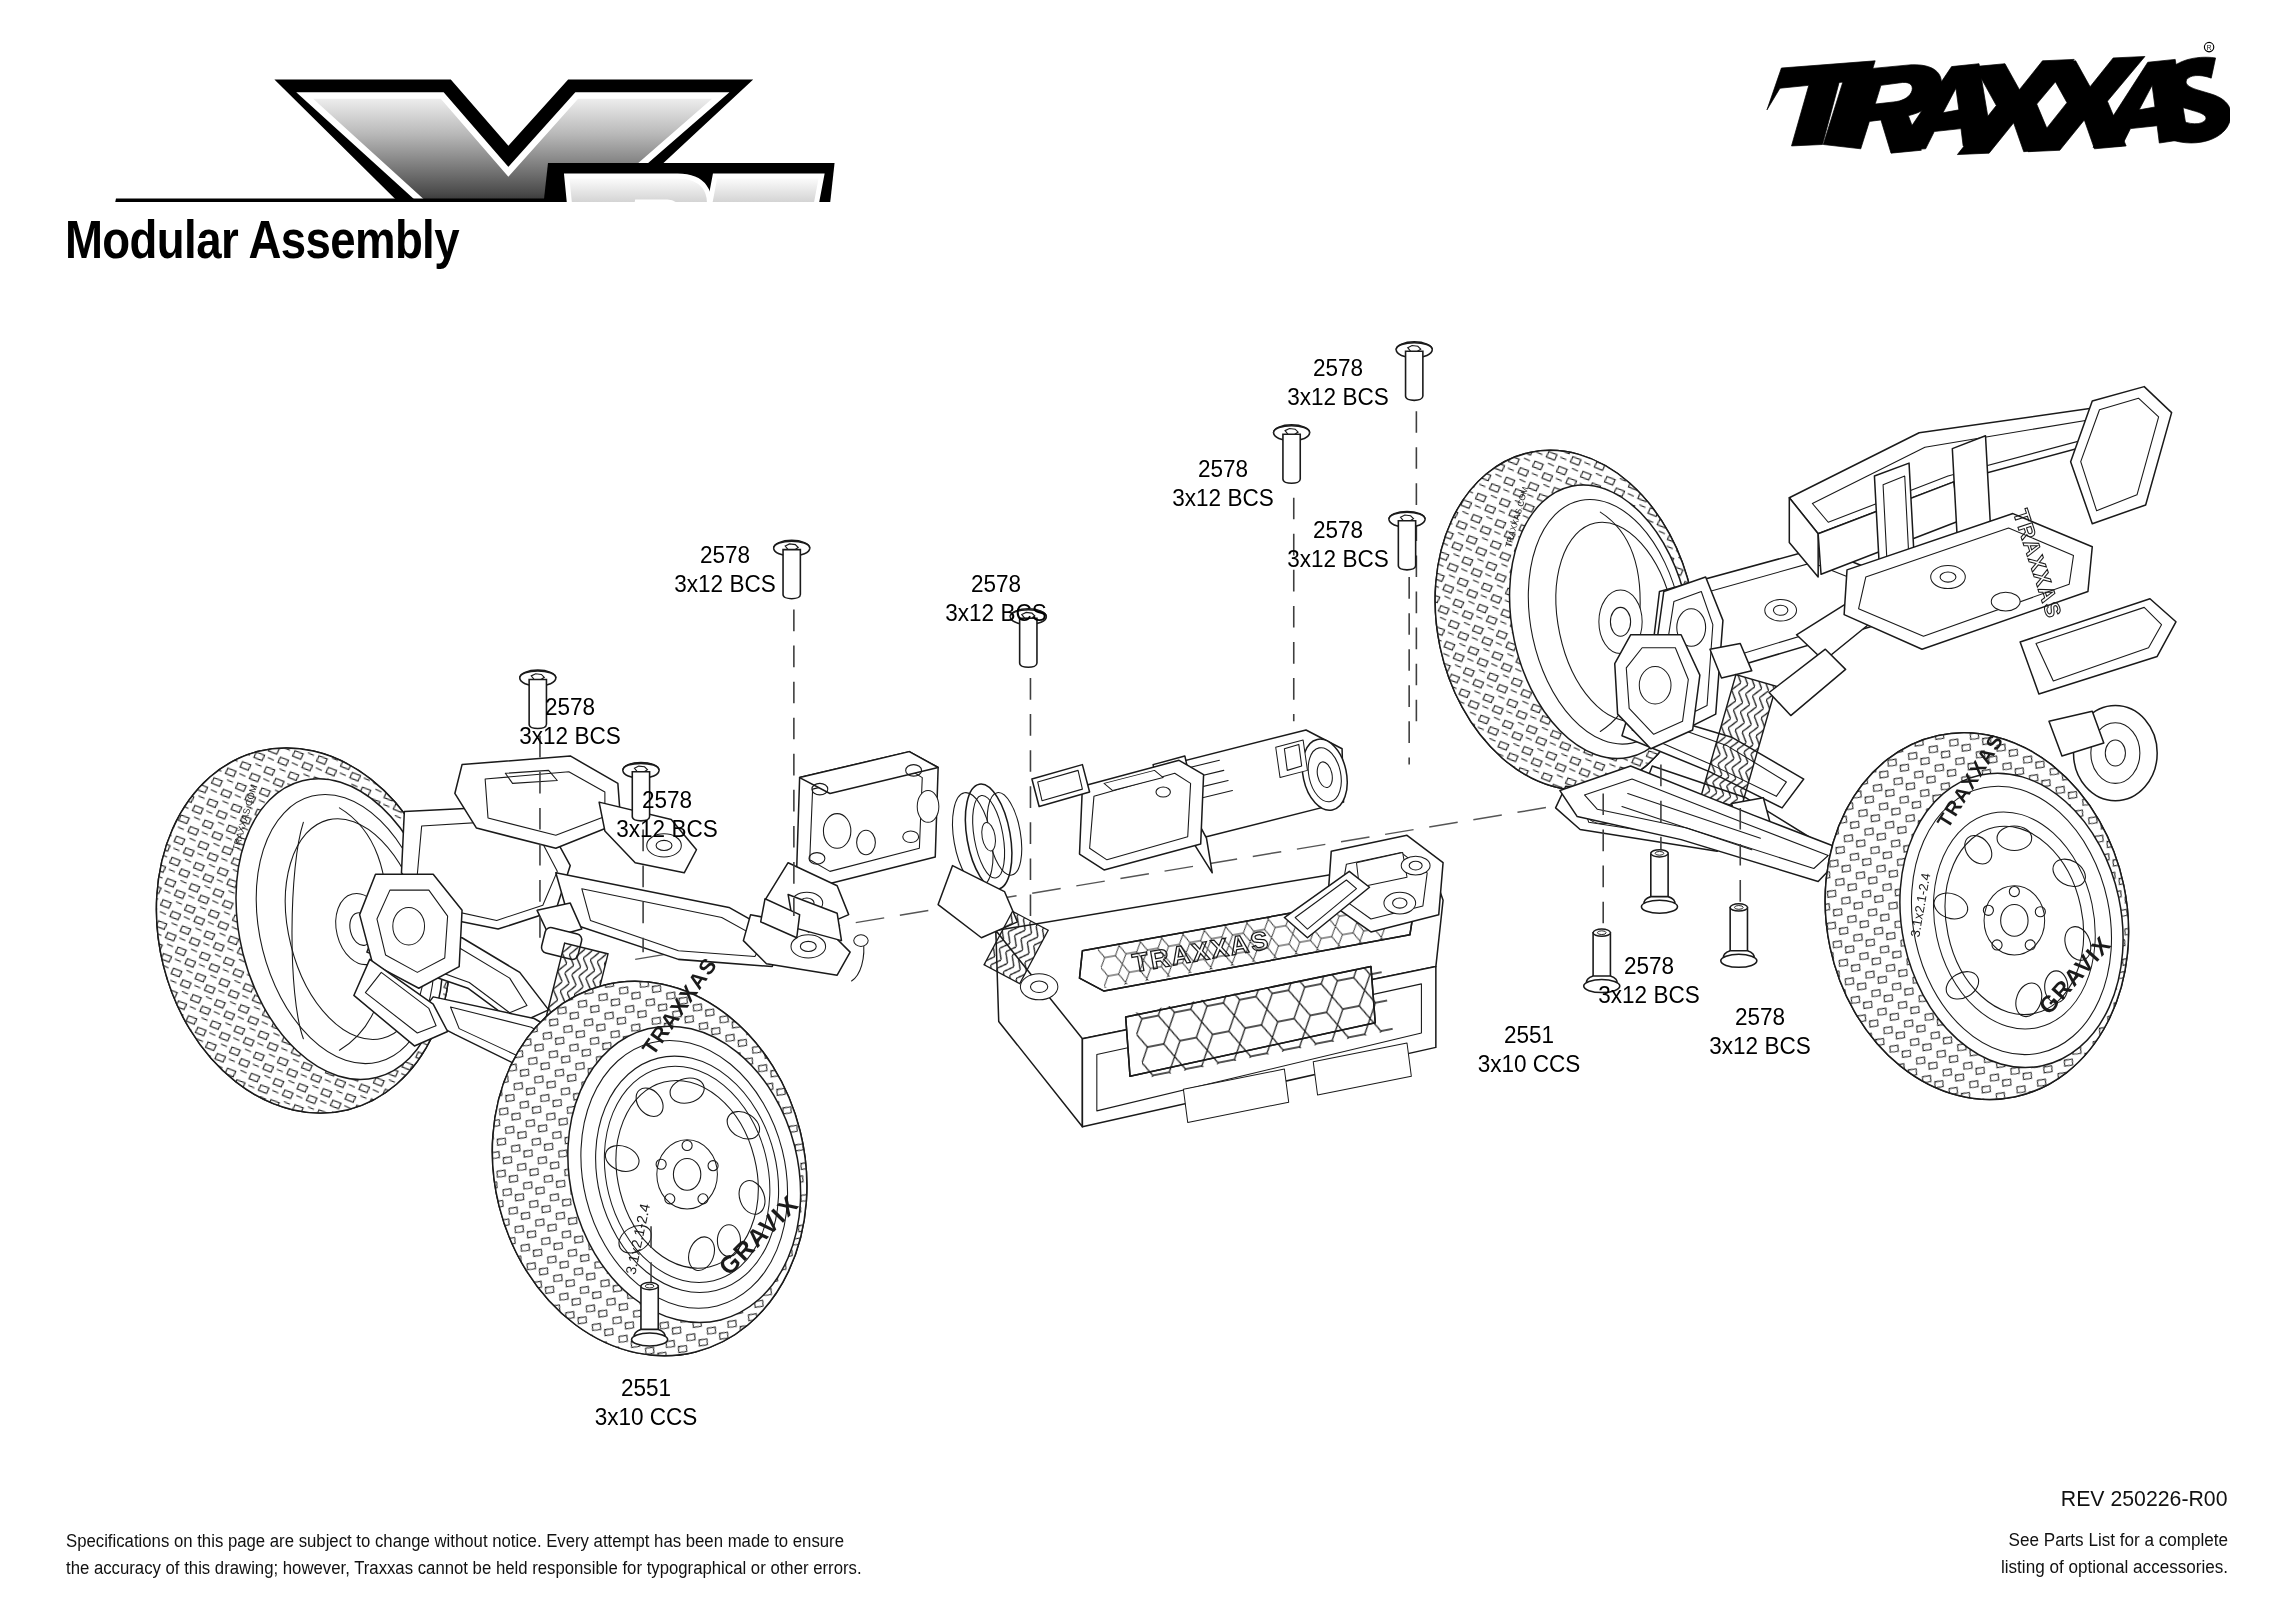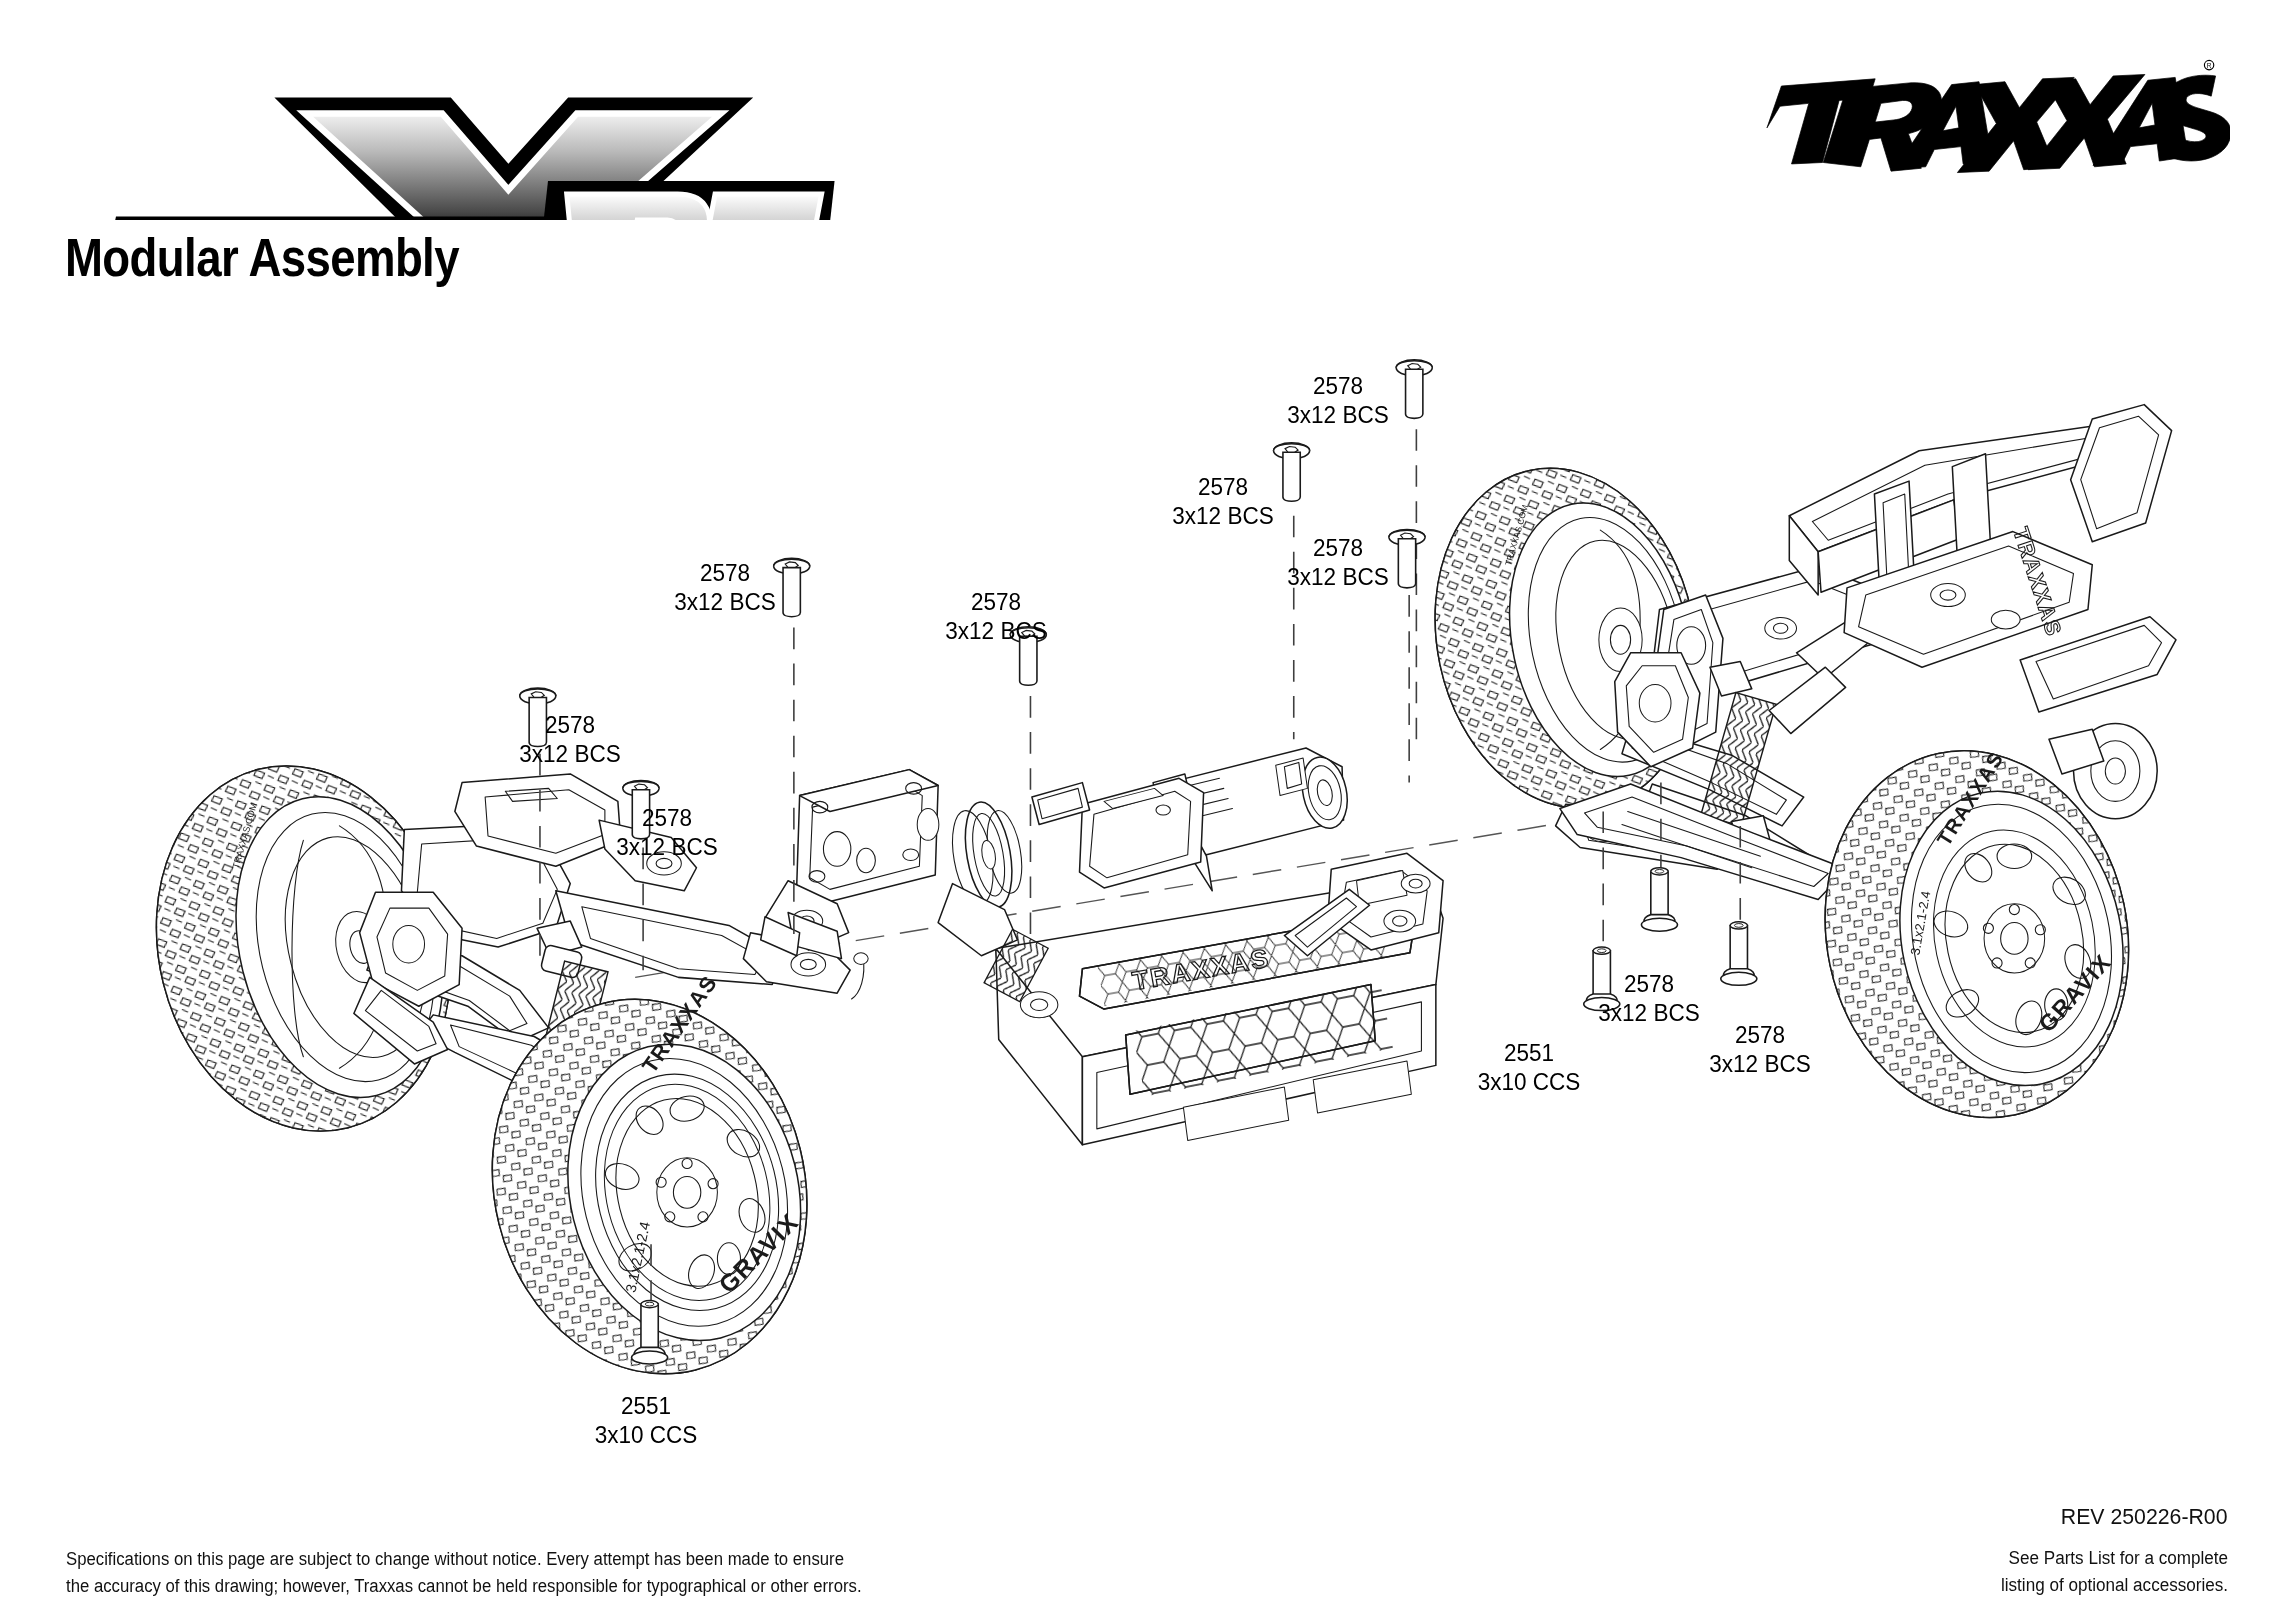--- a/index.html
+++ b/index.html
@@ -3,21 +3,21 @@
 <meta charset="utf-8">
 <title>Traxxas Mini XRT - Modular Assembly</title>
 <style>
   * { margin:0; padding:0; box-sizing:border-box; }
   html, body {
     width:2273px; height:1623px;
     background:#ffffff;
     font-family:"Liberation Sans", sans-serif;
     overflow:hidden;
   }
-  #page { position:relative; width:2273px; height:1145px; background:#fff;margin-top:18px; }
+  #page { position:relative; width:2273px; height:1145px; background:#fff; }
 
   
   #header-logo { position:absolute; left:43px; top:21.6px; width:794px; height:180px; }
   #traxxas-logo { position:absolute; right:43px; top:29px; width:476px; height:130px; }
   #page-title {
     position:absolute; left:65px; top:209px;
     font-size:53px; font-weight:bold;
     letter-spacing:-0.7px;
     font-family:"Liberation Sans", sans-serif;
     transform:scaleX(0.86); transform-origin:left center;

